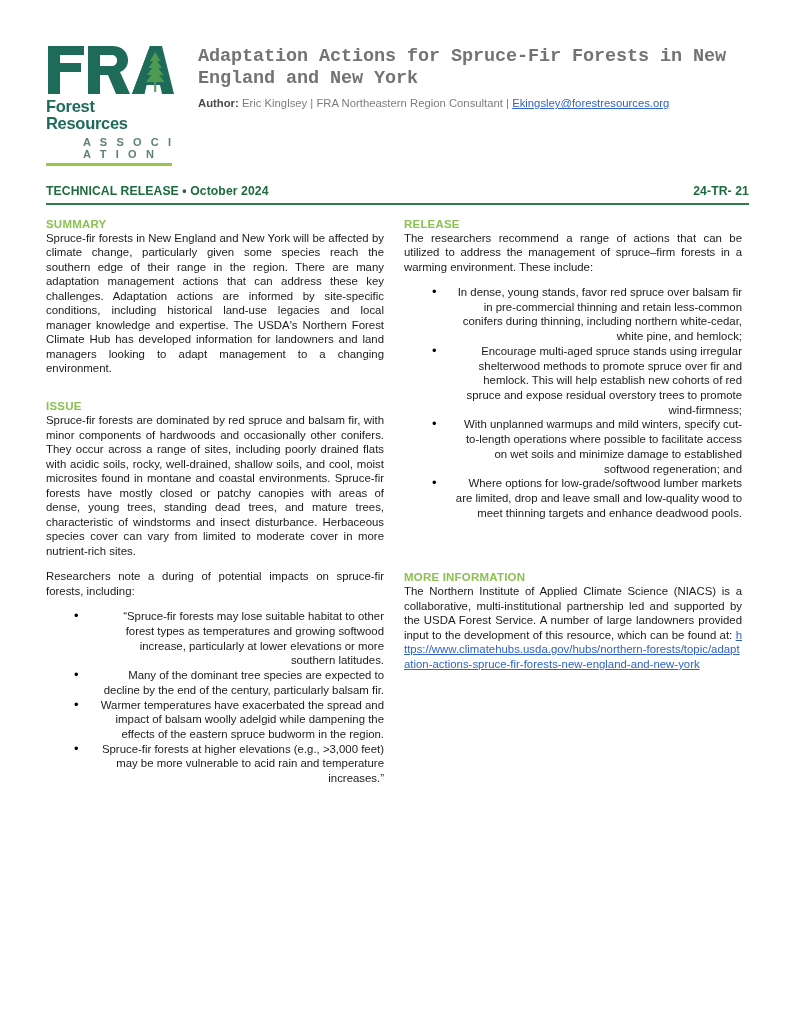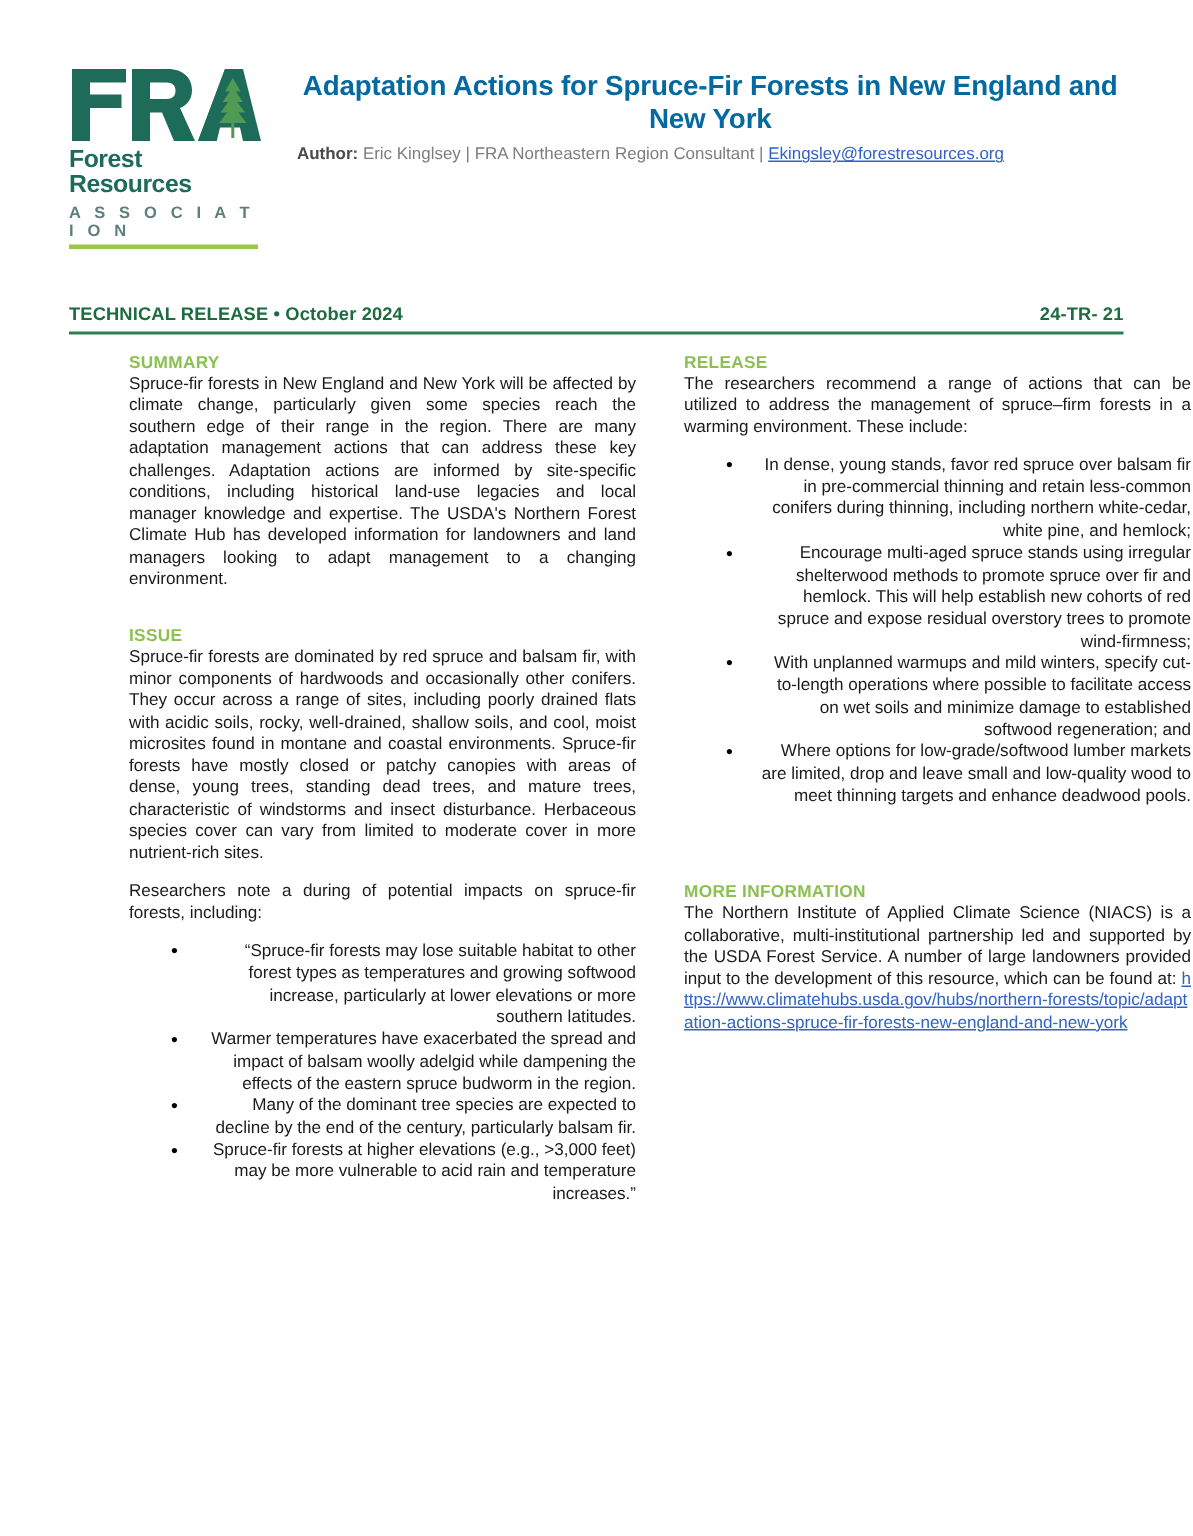--- a/index.html
+++ b/index.html
@@ -49,42 +49,42 @@
     margin-top: 2px;
     line-height: 1.05;
   }
   .logo-assoc {
     font-family: "Liberation Sans", sans-serif;
     font-size: 11px;
     font-weight: 700;
     color: #5d7f7c;
     letter-spacing: 3.1px;
     margin-top: 3px;
+    margin-left: 37px;
   }
   .logo-rule {
     margin-top: 3px;
     width: 126px;
     height: 3px;
     background: #9ac64a;
   }
 
   .title-block {
     flex: 1 1 auto;
     padding-left: 22px;
     padding-top: 4px;
   }
   .doc-title {
-    font-family: Liberation Sans, sans-serif;
+    font-family: Liberation Mono, monospace;
     font-size: 18.5px;
     font-weight: bold;
     line-height: 1.2;
-    color: #0369a1;
+    color: #737373;
     margin: 0;
     letter-spacing: -0.1px;
-    text-align: center;
   }
   .author-line {
     font-size: 11.3px;
     color: #7d7d7d;
     margin-top: 6px;
     line-height: 1.3;
   }
   .author-label {
     color: #4a4a4a;
     font-weight: bold;
@@ -92,39 +92,38 @@
   .author-email {
     color: #2f63c4;
     text-decoration: underline;
   }
 
   
   .release-bar {
     display: flex;
     justify-content: space-between;
     align-items: baseline;
-    margin-top: 36px;
+    margin-top: 18px;
     color: #1d6b3f;
     font-size: 12.2px;
     font-weight: bold;
     letter-spacing: 0.1px;
   }
   .release-rule {
     margin-top: 5px;
     height: 2px;
     background: #2f7d4f;
     width: 100%;
   }
 
   
   .columns {
     display: flex;
     margin-top: 13px;
-    gap: 32px;
-    margin-left: 40px;
+    gap: 20px;
   }
   .col {
     width: 338px;
     flex: 0 0 338px;
   }
   .section-head {
     color: #8cc152;
     font-size: 11.5px;
     font-weight: bold;
     letter-spacing: 0.2px;
@@ -238,22 +237,22 @@
       <p class="body">Spruce-fir forests in New England and New York will be affected by climate change, particularly given some species reach the southern edge of their range in the region. There are many adaptation management actions that can address these key challenges. Adaptation actions are informed by site-specific conditions, including historical land-use legacies and local manager knowledge and expertise. The USDA's Northern Forest Climate Hub has developed information for landowners and land managers looking to adapt management to a changing environment.</p>
 
       <div class="spacer-10"></div>
 
       <div class="section-head">ISSUE</div>
       <p class="body">Spruce-fir forests are dominated by red spruce and balsam fir, with minor components of hardwoods and occasionally other conifers. They occur across a range of sites, including poorly drained flats with acidic soils, rocky, well-drained, shallow soils, and cool, moist microsites found in montane and coastal environments. Spruce-fir forests have mostly closed or patchy canopies with areas of dense, young trees, standing dead trees, and mature trees, characteristic of windstorms and insect disturbance. Herbaceous species cover can vary from limited to moderate cover in more nutrient-rich sites.</p>
       <p class="body">Researchers note a during of potential impacts on spruce-fir forests, including:</p>
 
       <ul class="bullets">
         <li>“Spruce-fir forests may lose suitable habitat to other forest types as temperatures and growing softwood increase, particularly at lower elevations or more southern latitudes.</li>
+        <li>Many of the dominant tree species are expected to decline by the end of the century, particularly balsam fir.</li>
         <li>Warmer temperatures have exacerbated the spread and impact of balsam woolly adelgid while dampening the effects of the eastern spruce budworm in the region.</li>
-        <li>Many of the dominant tree species are expected to decline by the end of the century, particularly balsam fir.</li>
         <li>Spruce-fir forests at higher elevations (e.g., &gt;3,000 feet) may be more vulnerable to acid rain and temperature increases.”</li>
       </ul>
     </div>
 
     <div class="col">
 
       <div class="section-head">RELEASE</div>
       <p class="body">The researchers recommend a range of actions that can be utilized to address the management of spruce–firm forests in a warming environment. These include:</p>
 
       <ul class="bullets">

